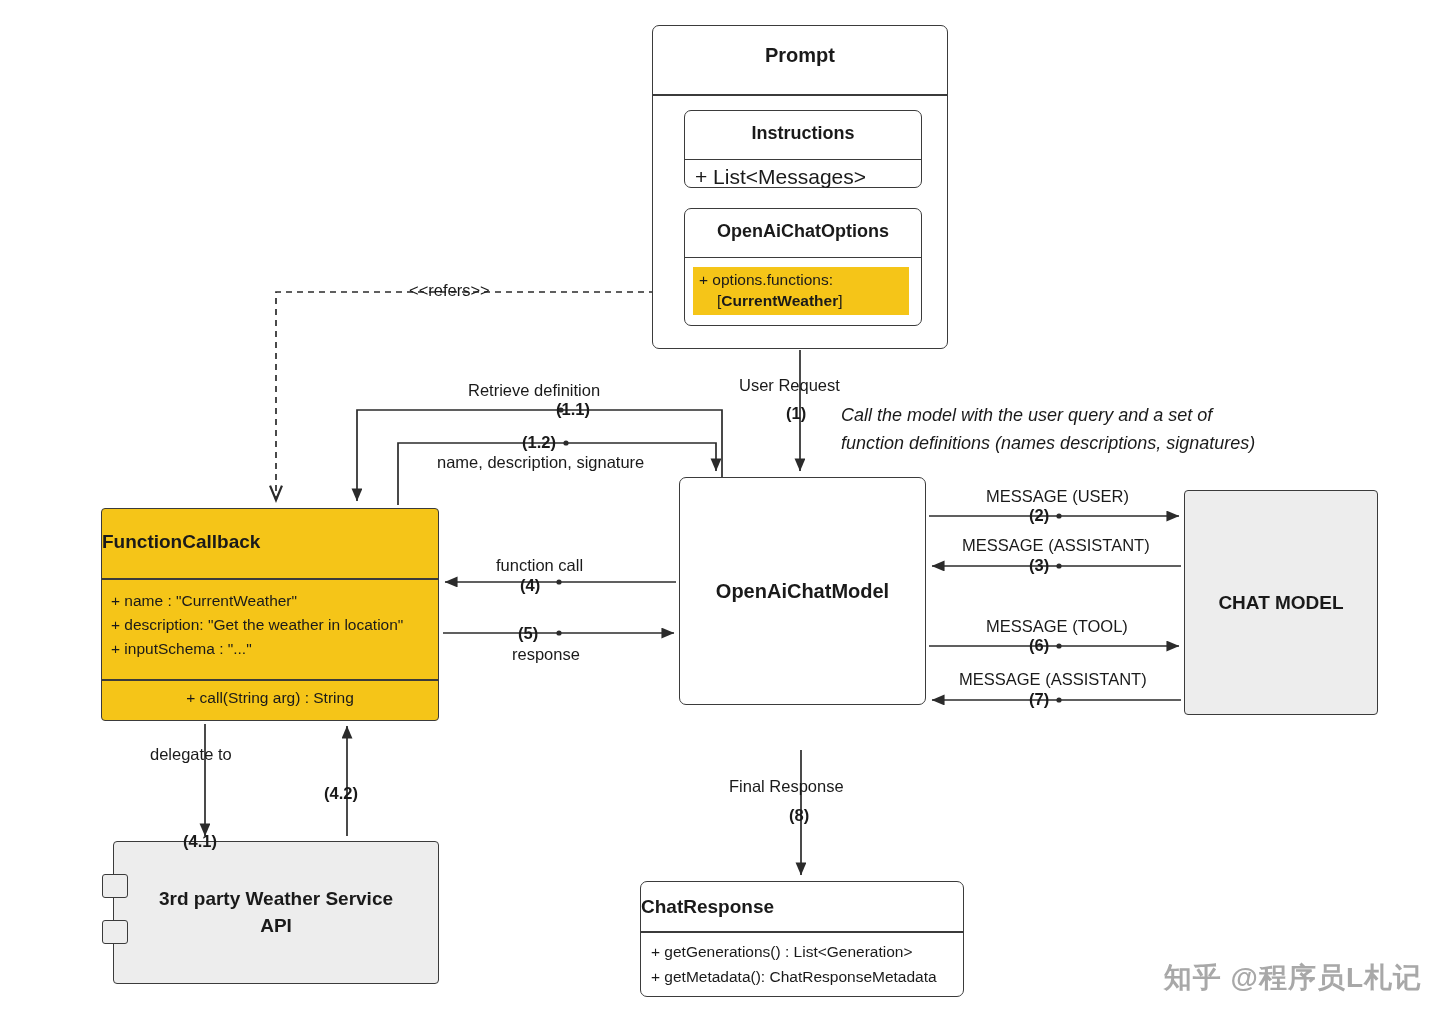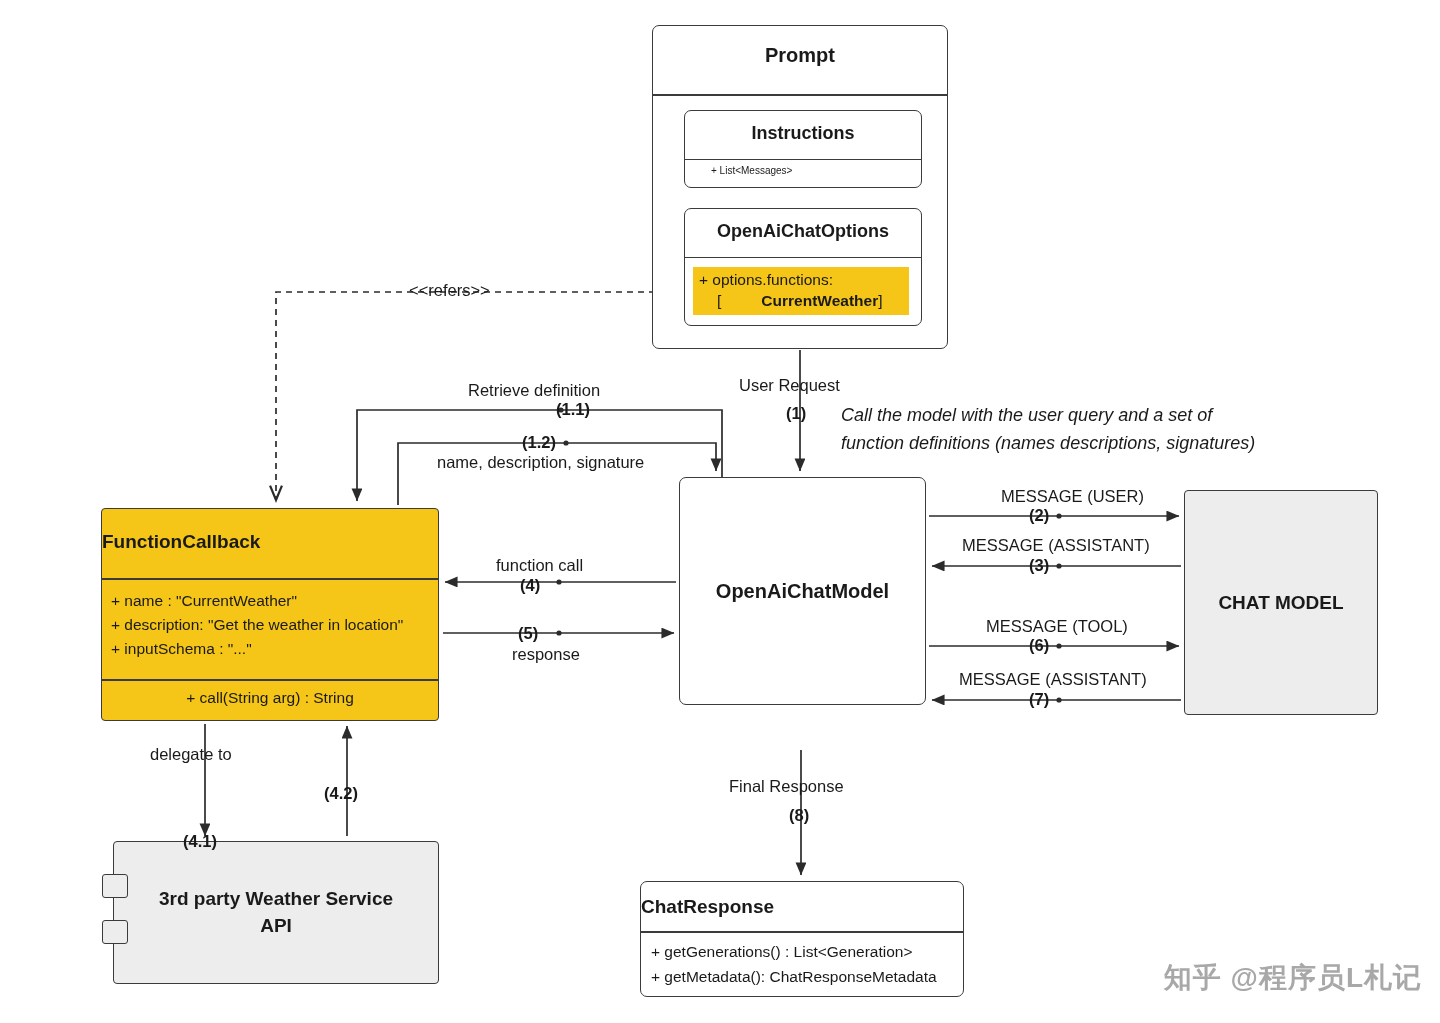--- a/index.html
+++ b/index.html
@@ -60,41 +60,41 @@
   }
   .inner-divider {
     position: absolute;
     left: 0; top: 48px;
     width: 100%;
     height: 1.4px;
     background: #3b3b3b;
   }
   .inner-row {
     position: absolute;
-    left: 26px;
+    left: 10px;
     top: 54px;
-    font-size: 10px;
+    font-size: 21px;
   }
   #options-box { left: 684px; top: 208px; width: 238px; height: 118px; }
   .options-attr {
     position: absolute;
     left: 8px;
     top: 58px;
     width: 216px;
     height: 48px;
     background: #F5C518;
     display: flex;
     flex-direction: column;
     justify-content: center;
     padding-left: 6px;
     box-sizing: border-box;
     font-size: 15.5px;
     line-height: 1.35;
   }
-  .options-attr b { font-weight: bold; padding-left: 40px; }
+  .options-attr b { font-weight: bold; }
 
   
   #fc-box {
     left: 101px; top: 508px; width: 338px; height: 213px;
     background: #F5C518;
     border-color: #3b3b3b;
     border-radius: 4px;
   }
   .fc-title {
     text-align: left;
@@ -332,21 +332,21 @@
 
   <div class="lbl b" style="left:514px; top:433px;margin-left:8px;">(1.2)</div>
   <div class="lbl" style="left:437px; top:453px;">name, description, signature</div>
 
   <div class="lbl" style="left:739px; top:376px;">User Request</div>
   <div class="lbl b" style="left:786px; top:404px;">(1)</div>
 
   <div class="lbl i" style="left:841px; top:405px;">Call the model with the user query and a set of</div>
   <div class="lbl i" style="left:841px; top:433px;">function definitions (names descriptions, signatures)</div>
 
-  <div class="lbl" style="left:986px; top:487px;margin-left:15px;">MESSAGE (USER)</div>
+  <div class="lbl" style="left:986px; top:487px;">MESSAGE (USER)</div>
   <div class="lbl b" style="left:1029px; top:506px;">(2)</div>
 
   <div class="lbl" style="left:962px; top:536px;">MESSAGE (ASSISTANT)</div>
   <div class="lbl b" style="left:1029px; top:556px;">(3)</div>
 
   <div class="lbl" style="left:496px; top:556px;">function call</div>
   <div class="lbl b" style="left:520px; top:576px;">(4)</div>
 
   <div class="lbl b" style="left:518px; top:624px;">(5)</div>
   <div class="lbl" style="left:512px; top:645px;">response</div>

